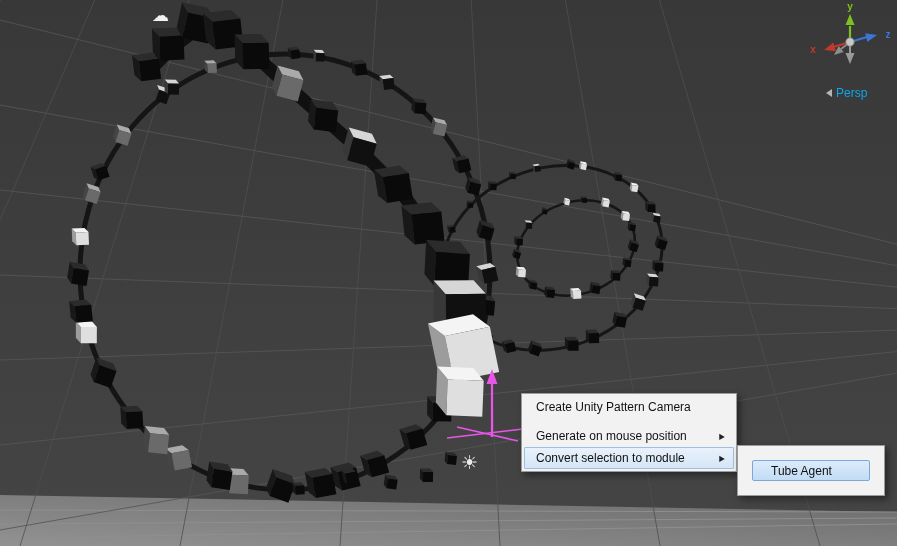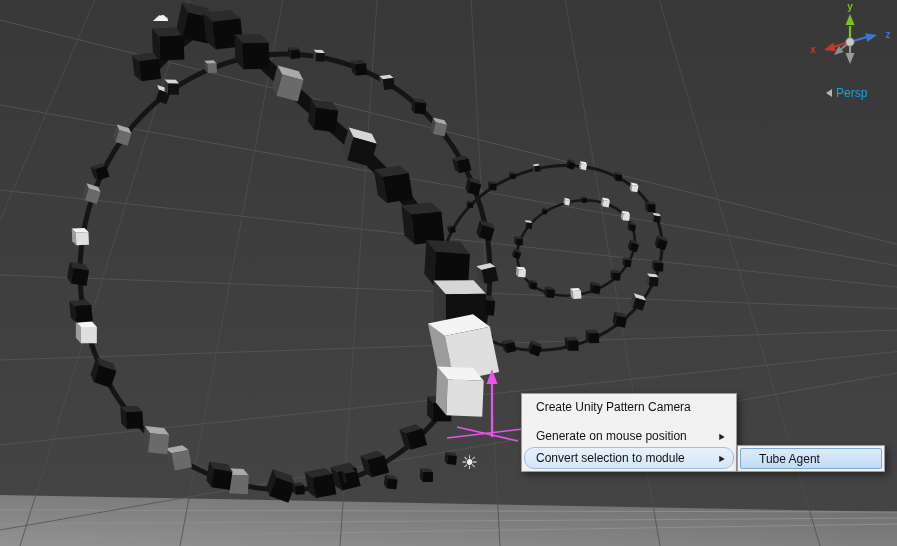--- a/index.html
+++ b/index.html
@@ -12,27 +12,27 @@
   .axis-label{font-size:10px;font-weight:bold;}
   .persp{position:absolute;left:826px;top:86px;z-index:3;color:#0ea5e9;font-size:12px;
          display:flex;align-items:center;gap:4px;cursor:pointer;}
   .persp-tri{width:0;height:0;border-top:4px solid transparent;border-bottom:4px solid transparent;
              border-right:6px solid #b5b5b5;}
   
   .menu{position:absolute;left:521px;top:393px;width:216px;box-sizing:border-box;
         background:#f2f2f2;border:1px solid #9b9b9b;padding:2px;z-index:5;
         box-shadow:3px 3px 7px rgba(0,0,0,.45);text-align:right;}
   .submenu{position:absolute;left:737px;top:445px;width:148px;box-sizing:border-box;
-        background:#f2f2f2;border:1px solid #9b9b9b;padding:2px;z-index:6;
+        background:#f2f2f2;border:1px solid #9b9b9b;padding:14px;z-index:6;
         box-shadow:3px 3px 7px rgba(0,0,0,.45);}
   .menu-item{box-sizing:border-box;height:22px;display:flex;align-items:center;
         padding:0 8px 0 11px;font-size:12px;color:#111;cursor:pointer;border:1px solid transparent;}
   .menu-item .arrow{margin-left:auto;font-size:8px;color:#222;transform:scale(.9,1);}
   .menu-gap{height:7px;}
-  .menu-item.open{background:linear-gradient(#e9f1fb,#d5e6f7);border:1px solid #9ebfe2;border-radius:10px;}
+  .menu-item.open{background:linear-gradient(#e9f1fb,#d5e6f7);border:1px solid #9ebfe2;border-radius:1px;}
   .menu-item.selected{background:linear-gradient(#dcebfb,#c2dcf5);border:1px solid #7da7d9;border-radius:2px;}
   .submenu .menu-item{padding-left:18px;height:21px;}
 </style>
 </head>
 <body>
 
 <div id="app">
 
   <svg id="scene" viewBox="0 0 897 546">
     <defs>

